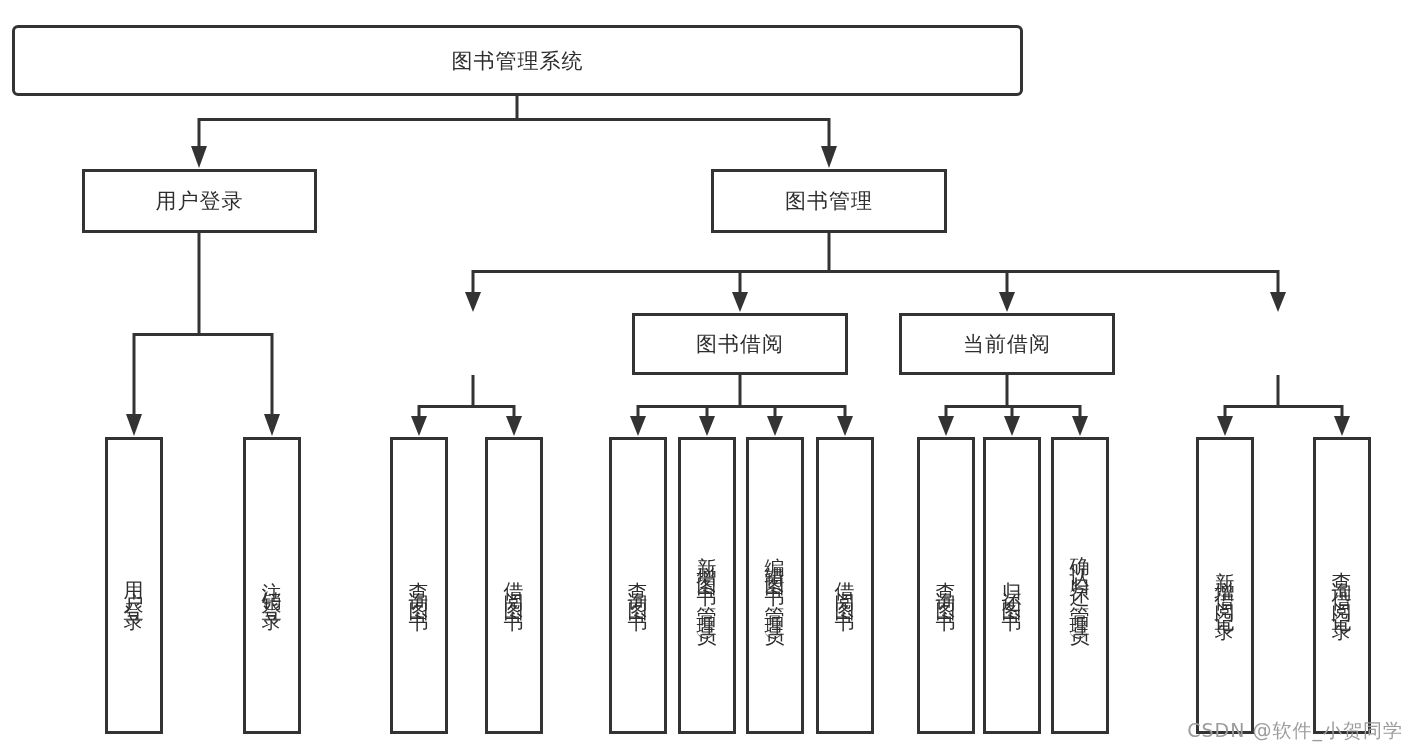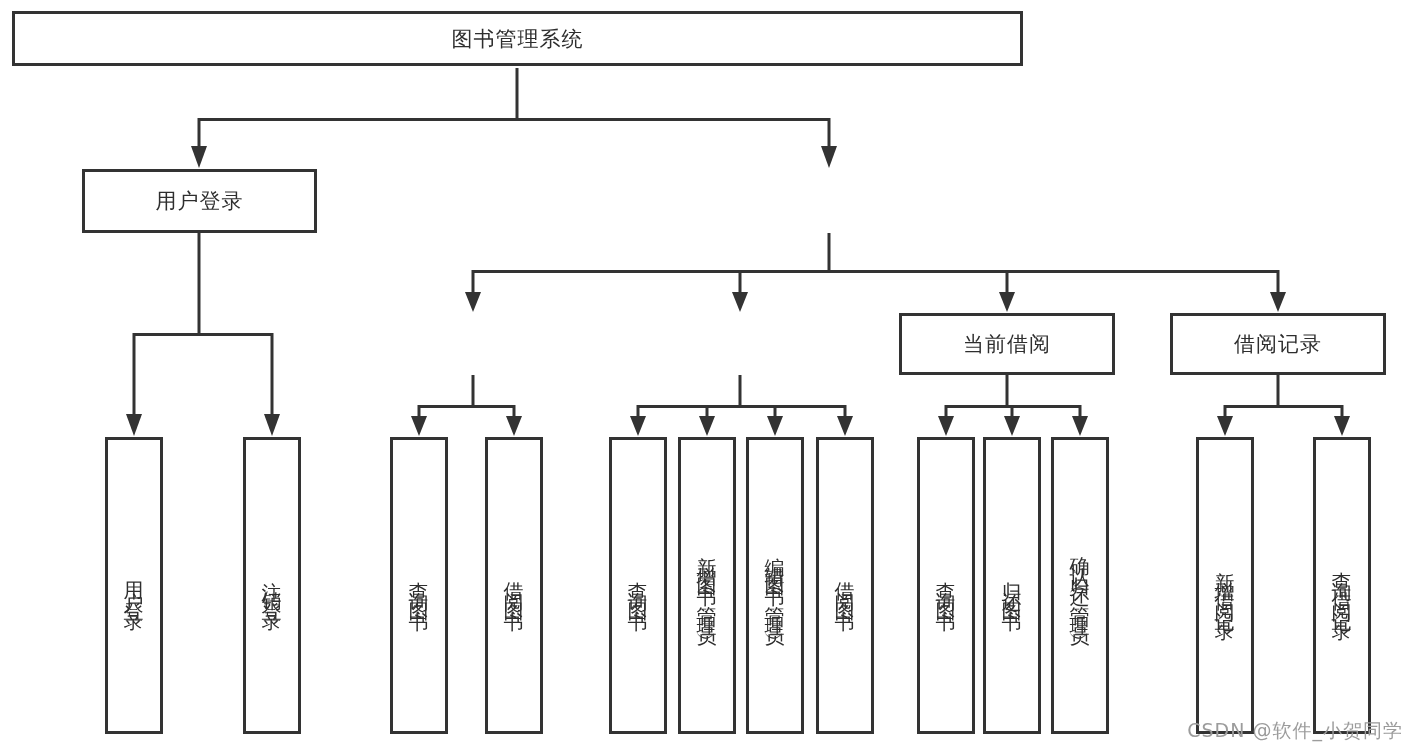--- a/index.html
+++ b/index.html
@@ -103,26 +103,27 @@
 
       <polygon points="938,416 954,416 946,436"></polygon>
       <polygon points="1004,416 1020,416 1012,436"></polygon>
       <polygon points="1072,416 1088,416 1080,436"></polygon>
 
       <polygon points="1217,416 1233,416 1225,436"></polygon>
       <polygon points="1334,416 1350,416 1342,436"></polygon>
     </g>
   </svg>
 
-  <div class="hnode" style="left:12px;top:11px;width:1011px;height:55px;">图书管理系统</div>
+  <div class="hnode" style="left:12px;top:25px;width:1011px;height:71px;border-radius:6px;">图书管理系统</div>
 
   <div class="hnode" style="left:82px;top:169px;width:235px;height:64px;">用户登录</div>
+  <div class="hnode" style="left:711px;top:169px;width:236px;height:64px;">图书管理</div>
 
+  <div class="hnode" style="left:632px;top:313px;width:216px;height:62px;">图书借阅</div>
   <div class="hnode" style="left:899px;top:313px;width:216px;height:62px;font-family:Liberation Serif, serif;">当前借阅</div>
-  <div class="hnode" style="left:1170px;top:313px;width:216px;height:62px;">借阅记录</div>
 
   <div class="vnode" style="left:105px;">用户登录</div>
   <div class="vnode" style="left:243px;">注销登录</div>
 
   <div class="vnode" style="left:390px;">查询图书</div>
   <div class="vnode" style="left:485px;">借阅图书</div>
 
   <div class="vnode" style="left:609px;">查询图书</div>
   <div class="vnode" style="left:678px;">新增图书（管理员）</div>
   <div class="vnode" style="left:746px;">编辑图书（管理员）</div>

